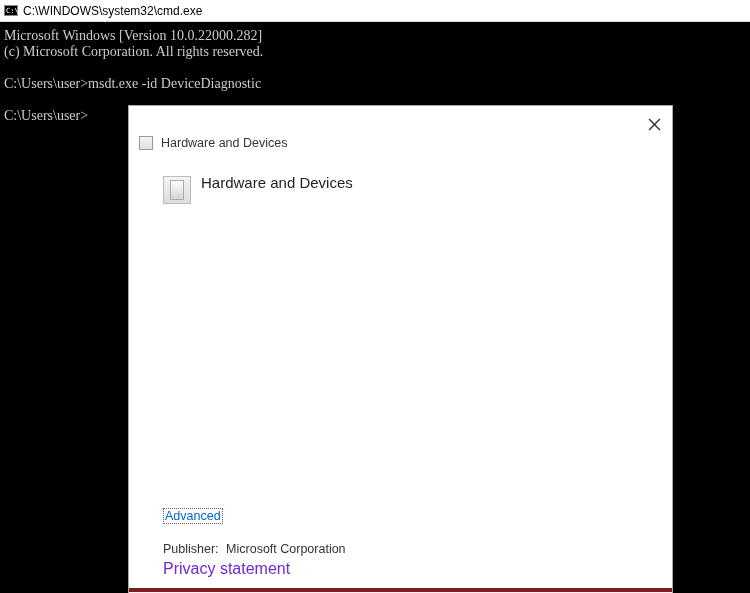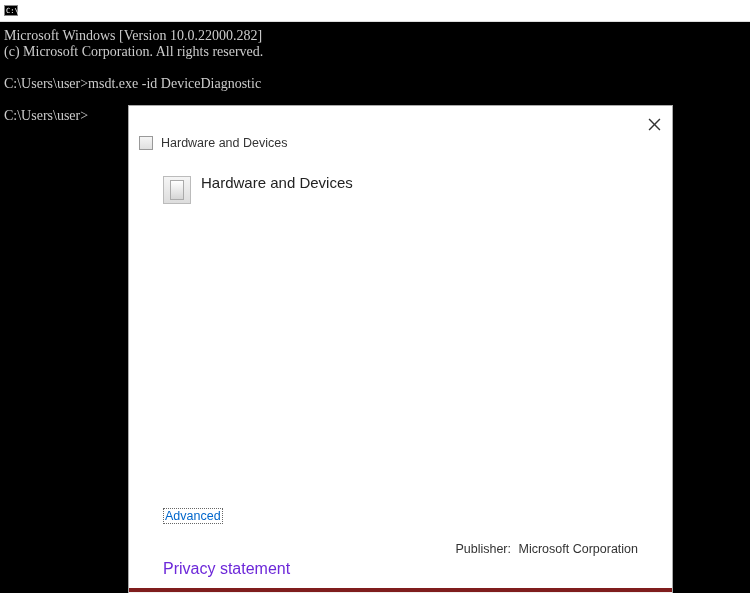--- a/index.html
+++ b/index.html
@@ -153,21 +153,20 @@
       border: 1px dotted #666;
       padding: 0 1px;
       display: inline-block;
       cursor: pointer;
       margin-bottom: 18px;
     }
     .publisher-row {
       font-size: 12.5px;
       color: #333;
       margin-bottom: 4px;
-      text-align: right;
     }
     .publisher-label {
       display: inline;
     }
     .publisher-value {
       display: inline;
       margin-left: 4px;
     }
     .privacy-link {
       color: #6d28d9;
@@ -195,20 +194,21 @@
     }
     .btn .underline {
       text-decoration: underline;
     }
   </style>
 </head>
 <body>
 
 <div class="titlebar">
   <span class="titlebar-icon">C:\</span>
+  <span>C:\WINDOWS\system32\cmd.exe</span>
 </div>
 
 <div class="terminal"><span>Microsoft Windows [Version 10.0.22000.282]</span>
 <span>(c) Microsoft Corporation. All rights reserved.</span>
 
 <span>C:\Users\user&gt;</span><span>msdt.exe -id DeviceDiagnostic</span>
 
 <span>C:\Users\user&gt;</span></div>
 
 <div class="dialog">

